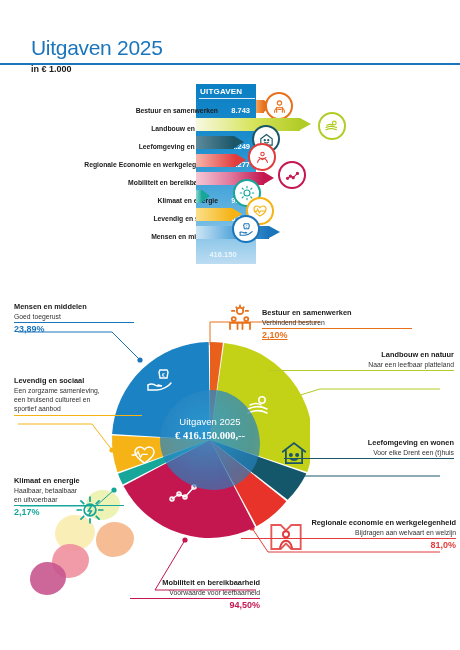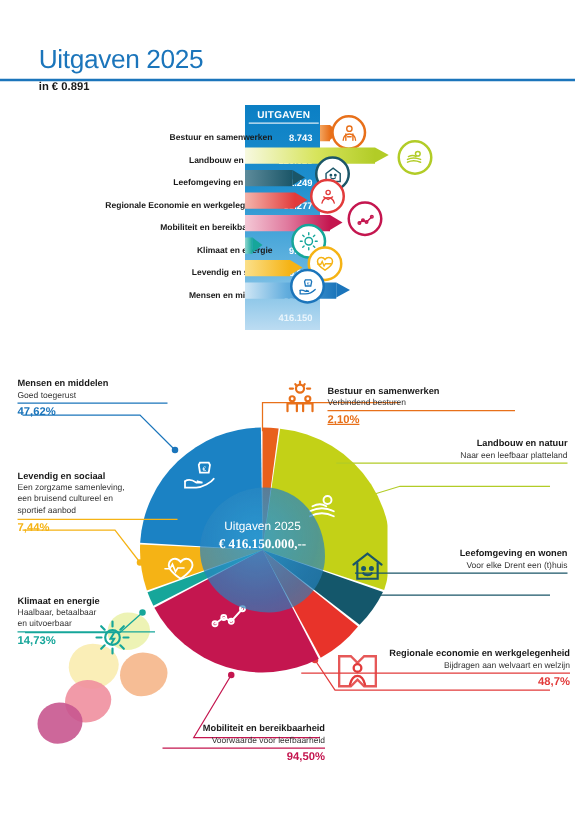--- a/index.html
+++ b/index.html
@@ -29,35 +29,35 @@
   }
 
   
   .table-wrap{position:absolute;left:0;top:84px;width:460px;height:180px;}
   .tbl-col{
     position:absolute;left:196px;top:0;width:60px;height:180px;
     background:linear-gradient(180deg,#0b7fc4 0%,#1e8fce 35%,#63b4e0 72%,#bcdcf2 100%);
   }
   .tbl-head{
     position:absolute;left:200px;top:3px;width:54px;
-    text-align:center;font-size:8px;font-weight:bold;color:#ffffff;
+    text-align:left;font-size:8px;font-weight:bold;color:#ffffff;
     letter-spacing:.2px;padding-right:2px;
   }
   .tbl-head-rule{position:absolute;left:199px;top:14px;width:56px;height:1px;background:#fff;opacity:.85;}
   .row{position:absolute;left:0;width:284px;height:17px;}
   .row-label{
     position:absolute;right:66px;top:0;width:180px;text-align:right;
     font-size:6.8px;font-weight:bold;color:#1a1a1a;line-height:17px;
     white-space:nowrap;
   }
   .row-value{
     position:absolute;left:196px;top:0;width:54px;text-align:right;
     font-size:7.5px;font-weight:bold;color:#ffffff;line-height:17px;
   }
-  .row-total .row-value{color:#eaf5fc;}
+  .row-total .row-value{color:#eaf5fc;text-align:center;}
 
   
   .bars{position:absolute;left:256px;top:84px;width:204px;height:180px;}
   .bar{position:absolute;height:13px;}
   .bar .body{position:absolute;left:0;top:0;height:13px;}
   .bar .tip{
     position:absolute;top:0;width:0;height:0;
     border-top:6.5px solid transparent;border-bottom:6.5px solid transparent;
   }
   .icon-circle{
@@ -96,21 +96,21 @@
 
   svg.lead{position:absolute;left:0;top:0;overflow:visible;}
 </style>
 </head>
 <body>
 
 <div class="page">
 
   <div class="title-rule"></div>
   <div class="page-title">Uitgaven 2025</div>
-  <div class="subtitle">in € 0.891</div>
+  <div class="subtitle">in € 1.000</div>
 
   <div class="table-wrap">
     <div class="tbl-col"></div>
     <div class="tbl-head">UITGAVEN</div>
     <div class="tbl-head-rule"></div>
 
     <div class="row" style="top:18px">
       <div class="row-label">Bestuur en samenwerken</div>
       <div class="row-value">8.743</div>
     </div>
@@ -373,21 +373,21 @@
         <circle cx="9.5" cy="13.5" r=".9" fill="#1b5668"></circle>
           <circle cx="14.5" cy="13.5" r=".9" fill="#1b5668"></circle>
         <path d="M9.3 16.5c1.2 1.5 4.2 1.5 5.4 0"></path>
       </svg>
     </div>
 
     <div class="callout right" style="right:4px;top:228px;width:215px;">
       <div class="ttl">Regionale economie en werkgelegenheid</div>
       <div class="sub">Bijdragen aan welvaart en welzijn</div>
       <div class="rule" style="background:#e23b3b;margin-top:1px;"></div>
-      <div class="pct" style="color:#e23b3b;">48,7%</div>
+      <div class="pct" style="color:#e23b3b;">81,0%</div>
     </div>
     <div style="position:absolute;left:268px;top:231px;">
       <svg width="36" height="32" viewBox="0 0 26 24" fill="none" stroke="#e23b3b" stroke-width="1.4" stroke-linecap="round">
         <path d="M2 3h7l4 4 4-4h7v18h-7l-4-4-4 4H2z" opacity=".85"></path>
         <circle cx="13" cy="10" r="2.3"></circle>
           <path d="M8.5 20c.8-3.4 2.6-5.2 4.5-5.2s3.7 1.8 4.5 5.2"></path>
       </svg>
     </div>
 
     <div class="callout right" style="left:130px;top:288px;width:130px;">
@@ -395,40 +395,39 @@
       <div class="sub">Voorwaarde voor leefbaarheid</div>
       <div class="rule" style="background:#c4164f;margin-top:1px;"></div>
       <div class="pct" style="color:#c4164f;">94,50%</div>
     </div>
 
     <div class="callout left" style="left:14px;top:186px;width:110px;">
       <div class="ttl">Klimaat en energie</div>
       <div class="sub">Haalbaar, betaalbaar</div>
       <div class="sub">en uitvoerbaar</div>
       <div class="rule" style="background:#16a69a;margin-top:1px;"></div>
-      <div class="pct" style="color:#16a69a;">14,73%</div>
+      <div class="pct" style="color:#16a69a;">2,17%</div>
     </div>
     <div style="position:absolute;left:74px;top:204px;">
       <svg width="32" height="32" viewBox="0 0 24 24" fill="none" stroke="#16a69a" stroke-width="1.3" stroke-linecap="round">
         <circle cx="12" cy="12" r="4.4"></circle>
         <path d="M12 2.4v3M12 18.6v3M2.4 12h3M18.6 12h3M5.2 5.2l2.1 2.1M16.7 16.7l2.1 2.1M18.8 5.2l-2.1 2.1M7.3 16.7l-2.1 2.1"></path>
         <path d="M12.8 9.4l-2 3.4h2.2l-1.6 2.6" stroke-width="1.2"></path>
       </svg>
     </div>
 
     <div class="callout left" style="left:14px;top:86px;width:128px;">
       <div class="ttl">Levendig en sociaal</div>
       <div class="sub">Een zorgzame samenleving,</div>
       <div class="sub">een bruisend cultureel en</div>
       <div class="sub">sportief aanbod</div>
       <div class="rule" style="background:#f5b315;margin-top:1px;"></div>
-      <div class="pct" style="color:#f5b315;">7,44%</div>
     </div>
 
     <div class="callout left" style="left:14px;top:12px;width:120px;">
       <div class="ttl">Mensen en middelen</div>
       <div class="sub">Goed toegerust</div>
       <div class="rule" style="background:#1b75bb;margin-top:1px;"></div>
-      <div class="pct" style="color:#1b75bb;">47,62%</div>
+      <div class="pct" style="color:#1b75bb;">23,89%</div>
     </div>
 
   </div>
 </div>
 
 </body></html>

